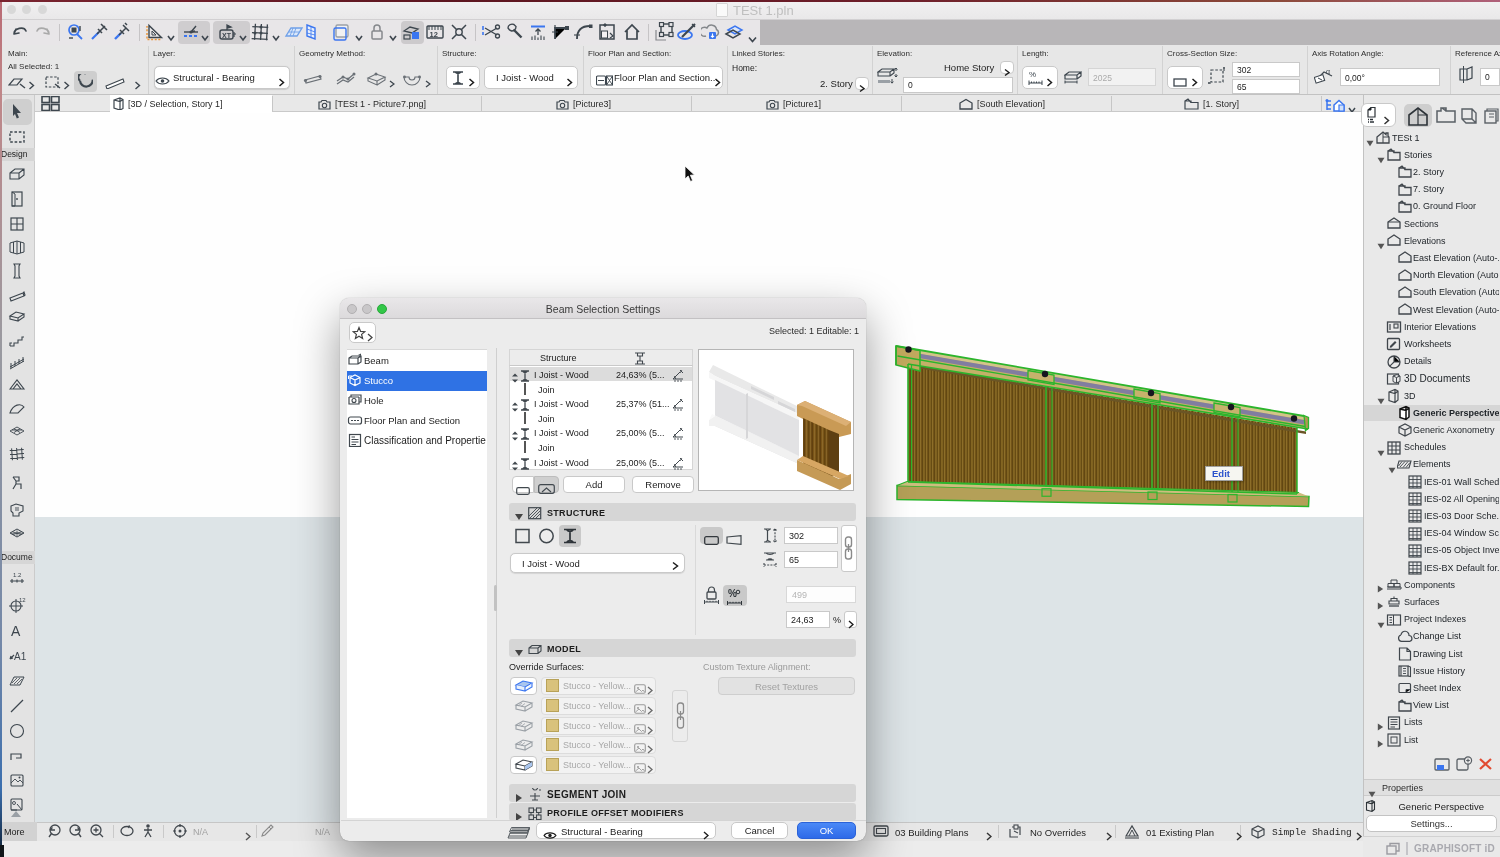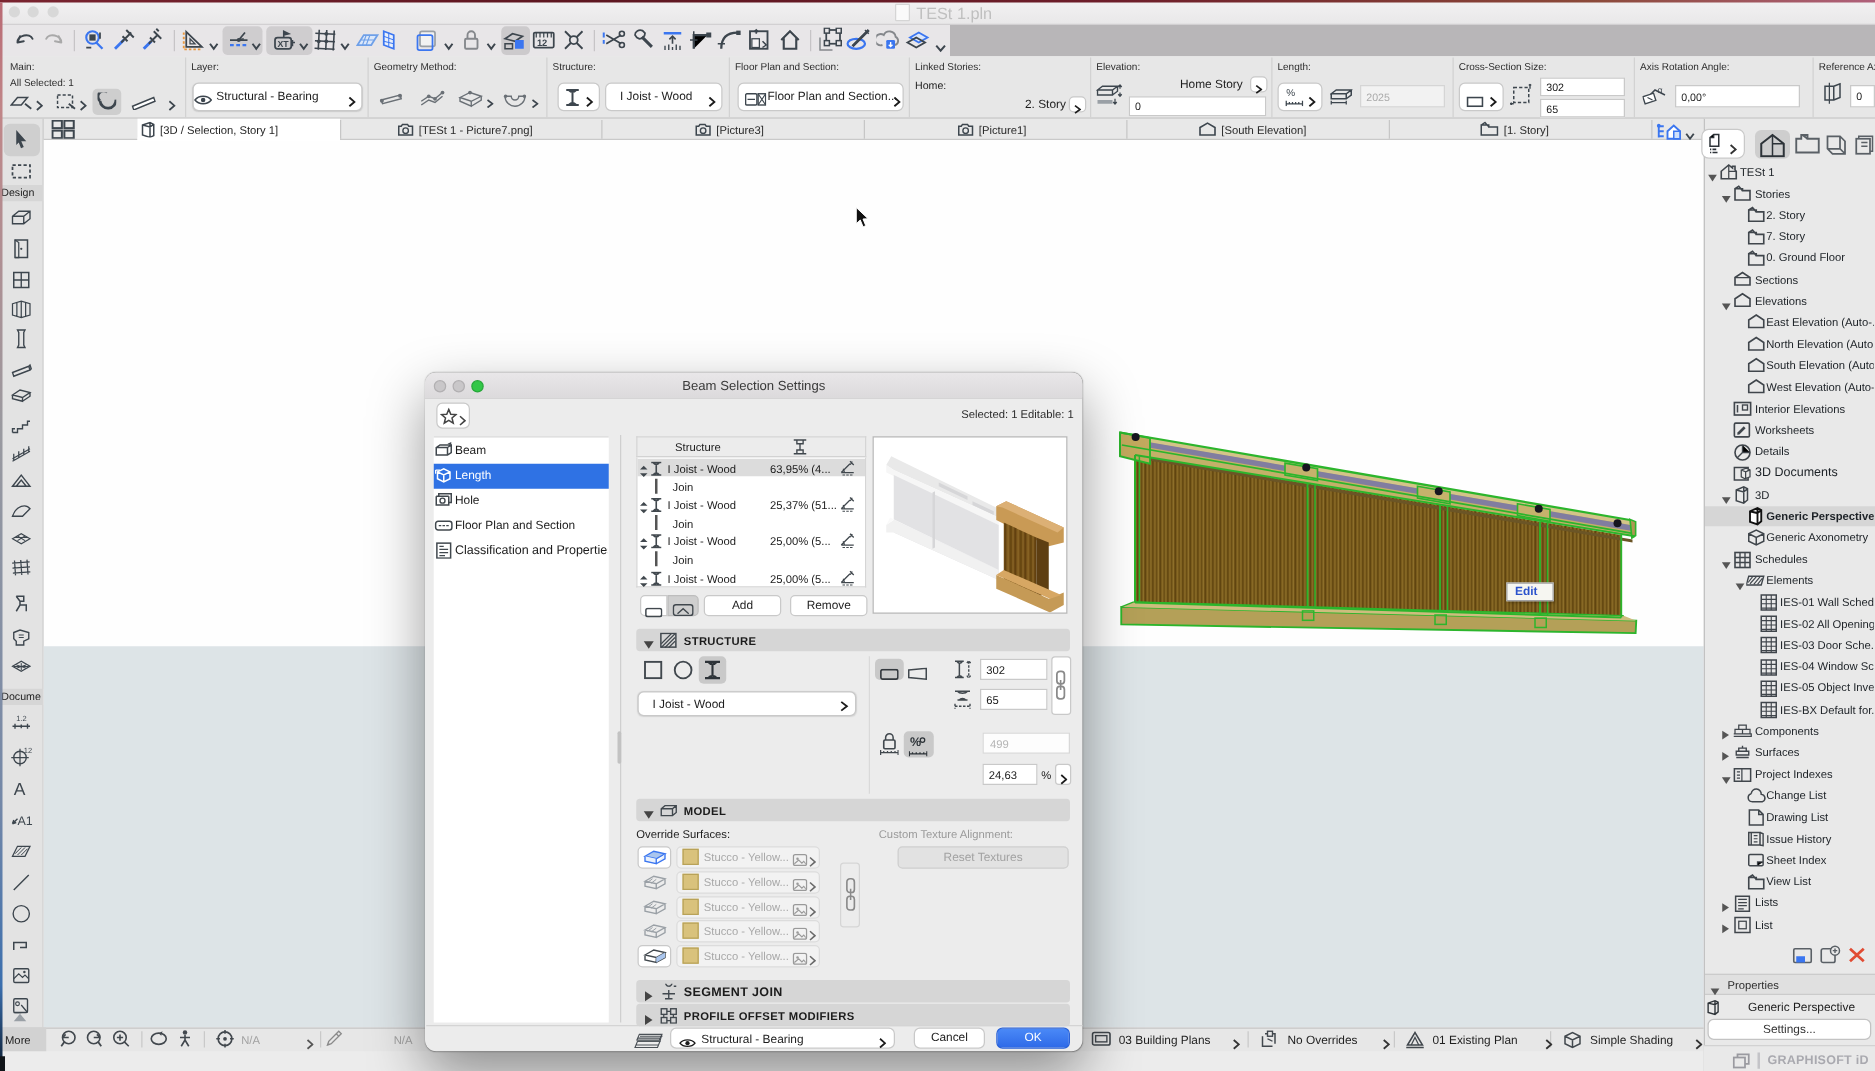--- a/index.html
+++ b/index.html
@@ -632,21 +632,21 @@
       <path d="M5 12 L8 6 L11 12" stroke="#42484e" stroke-width="1" fill="none"></path>
       <path d="M1 14 L15 14" stroke="#42484e" stroke-width="1.1"></path>
     </svg></div>
 <div class="abs" style="left:1146px;top:827px;font-size:9.5px;color:#1f1f1f;">01 Existing Plan</div>
 <div class="abs" style="left:1236px;top:827px;width:6px;height:9px;"><svg width="6" height="9" viewBox="0 0 6 9" style="">
       <path d="M1 1 L5 4.5 L1 8" stroke="#333" stroke-width="1.5" fill="none"></path>
     </svg></div>
 <div class="abs" style="left:1250px;top:824px;width:16px;height:16px;"><svg width="16" height="16" viewBox="0 0 16 16" style="">
       <path d="M2 5 L8 2 L14 5 L14 11 L8 14 L2 11 Z M2 5 L8 8 L14 5 M8 8 L8 14" stroke="#42484e" stroke-width="1.2" fill="none"></path>
     </svg></div>
-<div class="abs" style="left:1272px;top:827px;font-size:9.5px;color:#1f1f1f;">Simple Shading</div>
+<div class="abs" style="left:1272px;top:827px;font-size:9.5px;color:#1f1f1f;font-family:Liberation Mono, monospace;">Simple Shading</div>
 <div class="abs" style="left:1356px;top:827px;width:6px;height:9px;"><svg width="6" height="9" viewBox="0 0 6 9" style="">
       <path d="M1 1 L5 4.5 L1 8" stroke="#333" stroke-width="1.5" fill="none"></path>
     </svg></div>
 <div class="abs" style="left:340px;top:298px;width:526px;height:543px;background:#ececec;border-radius:9px;box-shadow:0 18px 45px rgba(0,0,0,.4), 0 0 1px rgba(0,0,0,.4);z-index:20;" id="dlg"></div>
 <div class="abs" style="position:absolute;left:340px;top:298px;width:526px;height:21px;background:linear-gradient(#e9e7e9,#dcdadc);border-bottom:1px solid #c3c1c3;border-radius:9px 9px 0 0;z-index:21;"></div>
 <div class="abs" style="position:absolute;left:347px;top:304px;width:10px;height:10px;border-radius:50%;background:#c9c7c9;border:0.5px solid #b2b0b2;z-index:21;"></div>
 <div class="abs" style="position:absolute;left:362px;top:304px;width:10px;height:10px;border-radius:50%;background:#c9c7c9;border:0.5px solid #b2b0b2;z-index:21;"></div>
 <div class="abs" style="position:absolute;left:377px;top:304px;width:10px;height:10px;border-radius:50%;background:#33c748;border:0.5px solid #27a83a;z-index:21;"></div>
 <div class="abs" style="position:absolute;left:340px;top:303px;width:526px;height:14px;text-align:center;font-size:10.5px;color:#3a3a3a;z-index:21;">Beam Selection Settings</div>
 <div class="abs" style="position:absolute;left:349px;top:322px;width:27px;height:21px;background:#fff;border:1px solid #c9c9c9;border-radius:5px;z-index:21;"></div>
@@ -663,21 +663,21 @@
 <div class="abs" style="position:absolute;left:347px;top:353px;width:16px;height:14px;z-index:21;"><svg width="16" height="14" viewBox="0 0 16 14" style="">
       <path d="M2 5 L5 3 L14 3 L14 9 L11 11 L2 11 Z M2 5 L11 5 L11 11 M11 5 L14 3" stroke="#41484e" stroke-width="1.2" fill="none"></path>
       <path d="M11 2 L14 0.5 L14 3" fill="#41484e"></path>
     </svg></div>
 <div class="abs" style="position:absolute;left:364px;top:354.5px;width:122px;height:13px;font-size:9.5px;color:#1c1c1c;white-space:nowrap;overflow:hidden;z-index:21;">Beam</div>
 <div class="abs" style="position:absolute;left:347px;top:370.5px;width:140px;height:20px;background:#2f72e4;z-index:21;"></div>
 <div class="abs" style="position:absolute;left:347px;top:373px;width:16px;height:14px;z-index:21;"><svg width="16" height="14" viewBox="0 0 16 14" style="">
       <path d="M3 4.5 L8 2 L13 4.5 L13 10 L8 12.5 L3 10 Z M3 4.5 L8 7 L13 4.5 M8 7 L8 12.5" stroke="#fff" stroke-width="1.2" fill="none"></path>
       <path d="M1.5 3 L5 3 M1.5 3 L1.5 6" stroke="#fff" stroke-width="1"></path>
     </svg></div>
-<div class="abs" style="position:absolute;left:364px;top:374.5px;width:122px;height:13px;font-size:9.5px;color:#fff;white-space:nowrap;overflow:hidden;z-index:21;">Length</div>
+<div class="abs" style="position:absolute;left:364px;top:374.5px;width:122px;height:13px;font-size:9.5px;color:#fff;white-space:nowrap;overflow:hidden;z-index:21;">Stucco</div>
 <div class="abs" style="position:absolute;left:347px;top:393px;width:16px;height:14px;z-index:21;"><svg width="16" height="14" viewBox="0 0 16 14" style="">
       <path d="M2 4 L12 4 M2 4 L2 11 L12 11 L12 4 M4 4 L4 2 L14 2 L14 9 L12 9" stroke="#41484e" stroke-width="1.2" fill="none"></path>
       <circle cx="7" cy="7.5" r="2" stroke="#41484e" stroke-width="1.1" fill="none"></circle>
     </svg></div>
 <div class="abs" style="position:absolute;left:364px;top:394.5px;width:122px;height:13px;font-size:9.5px;color:#1c1c1c;white-space:nowrap;overflow:hidden;z-index:21;">Hole</div>
 <div class="abs" style="position:absolute;left:347px;top:413px;width:16px;height:14px;z-index:21;"><svg width="16" height="14" viewBox="0 0 16 14" style="">
       <rect x="1.5" y="4" width="13" height="7" rx="2" stroke="#41484e" stroke-width="1.2" fill="none"></rect>
       <path d="M4 7.5 L6 7.5 M7 7.5 L9 7.5 M10 7.5 L12 7.5" stroke="#41484e" stroke-width="1.1"></path>
     </svg></div>
 <div class="abs" style="position:absolute;left:364px;top:414.5px;width:122px;height:13px;font-size:9.5px;color:#1c1c1c;white-space:nowrap;overflow:hidden;z-index:21;">Floor Plan and Section</div>
@@ -693,21 +693,21 @@
     </svg></div>
 <div class="abs" style="position:absolute;left:509px;top:366px;width:184px;height:104px;background:#fff;border:1px solid #d5d5d5;border-top:none;z-index:21;"></div>
 <div class="abs" style="position:absolute;left:510px;top:367px;width:182px;height:14px;background:#dcdcdc;z-index:21;"></div>
 <div class="abs" style="position:absolute;left:511px;top:369px;width:8px;height:10px;z-index:21;"><svg width="8" height="10" viewBox="0 0 8 10" style="">
       <path d="M4 0.5 L7 3.5 L1 3.5 Z M4 9.5 L7 6.5 L1 6.5 Z" fill="#41484e"></path>
     </svg></div>
 <div class="abs" style="position:absolute;left:520px;top:368px;width:10px;height:12px;z-index:21;"><svg width="10" height="12" viewBox="0 0 10 12" style="">
       <path d="M1 1 L9 1 M1 11 L9 11 M2.5 1 C4 3 6 3 7.5 1 M2.5 11 C4 9 6 9 7.5 11 M5 2.5 L5 9.5" stroke="#41484e" stroke-width="1.3" fill="none"></path>
     </svg></div>
 <div class="abs" style="position:absolute;left:534px;top:370px;width:70px;height:11px;font-size:9px;color:#1c1c1c;white-space:nowrap;z-index:21;">I Joist - Wood</div>
-<div class="abs" style="position:absolute;left:616px;top:370px;width:56px;height:11px;font-size:9px;color:#1c1c1c;white-space:nowrap;overflow:hidden;z-index:21;">63,95% (4...</div>
+<div class="abs" style="position:absolute;left:616px;top:370px;width:56px;height:11px;font-size:9px;color:#1c1c1c;white-space:nowrap;overflow:hidden;z-index:21;">24,63% (5...</div>
 <div class="abs" style="position:absolute;left:672px;top:368px;width:12px;height:13px;z-index:21;"><svg width="12" height="13" viewBox="0 0 12 13" style="">
       <path d="M1 10 L11 10 M1 10 L8 3 M3.5 10 A6 6 0 0 0 2.5 7" stroke="#41484e" stroke-width="1" fill="none"></path>
       <path d="M8 1 L11 4 M9.8 1.2 L8.2 3.8" stroke="#41484e" stroke-width="1"></path>
       <path d="M2 12 L4 12 M5 12 L7 12 M8 12 L10 12" stroke="#41484e" stroke-width="0.9"></path>
     </svg></div>
 <div class="abs" style="position:absolute;left:524px;top:382.6px;width:2px;height:12px;background:#555;width:1.5px;z-index:21;"></div>
 <div class="abs" style="position:absolute;left:538px;top:384.6px;width:40px;height:11px;font-size:9px;color:#1c1c1c;z-index:21;">Join</div>
 <div class="abs" style="position:absolute;left:511px;top:398.20000000000005px;width:8px;height:10px;z-index:21;"><svg width="8" height="10" viewBox="0 0 8 10" style="">
       <path d="M4 0.5 L7 3.5 L1 3.5 Z M4 9.5 L7 6.5 L1 6.5 Z" fill="#41484e"></path>
     </svg></div>

